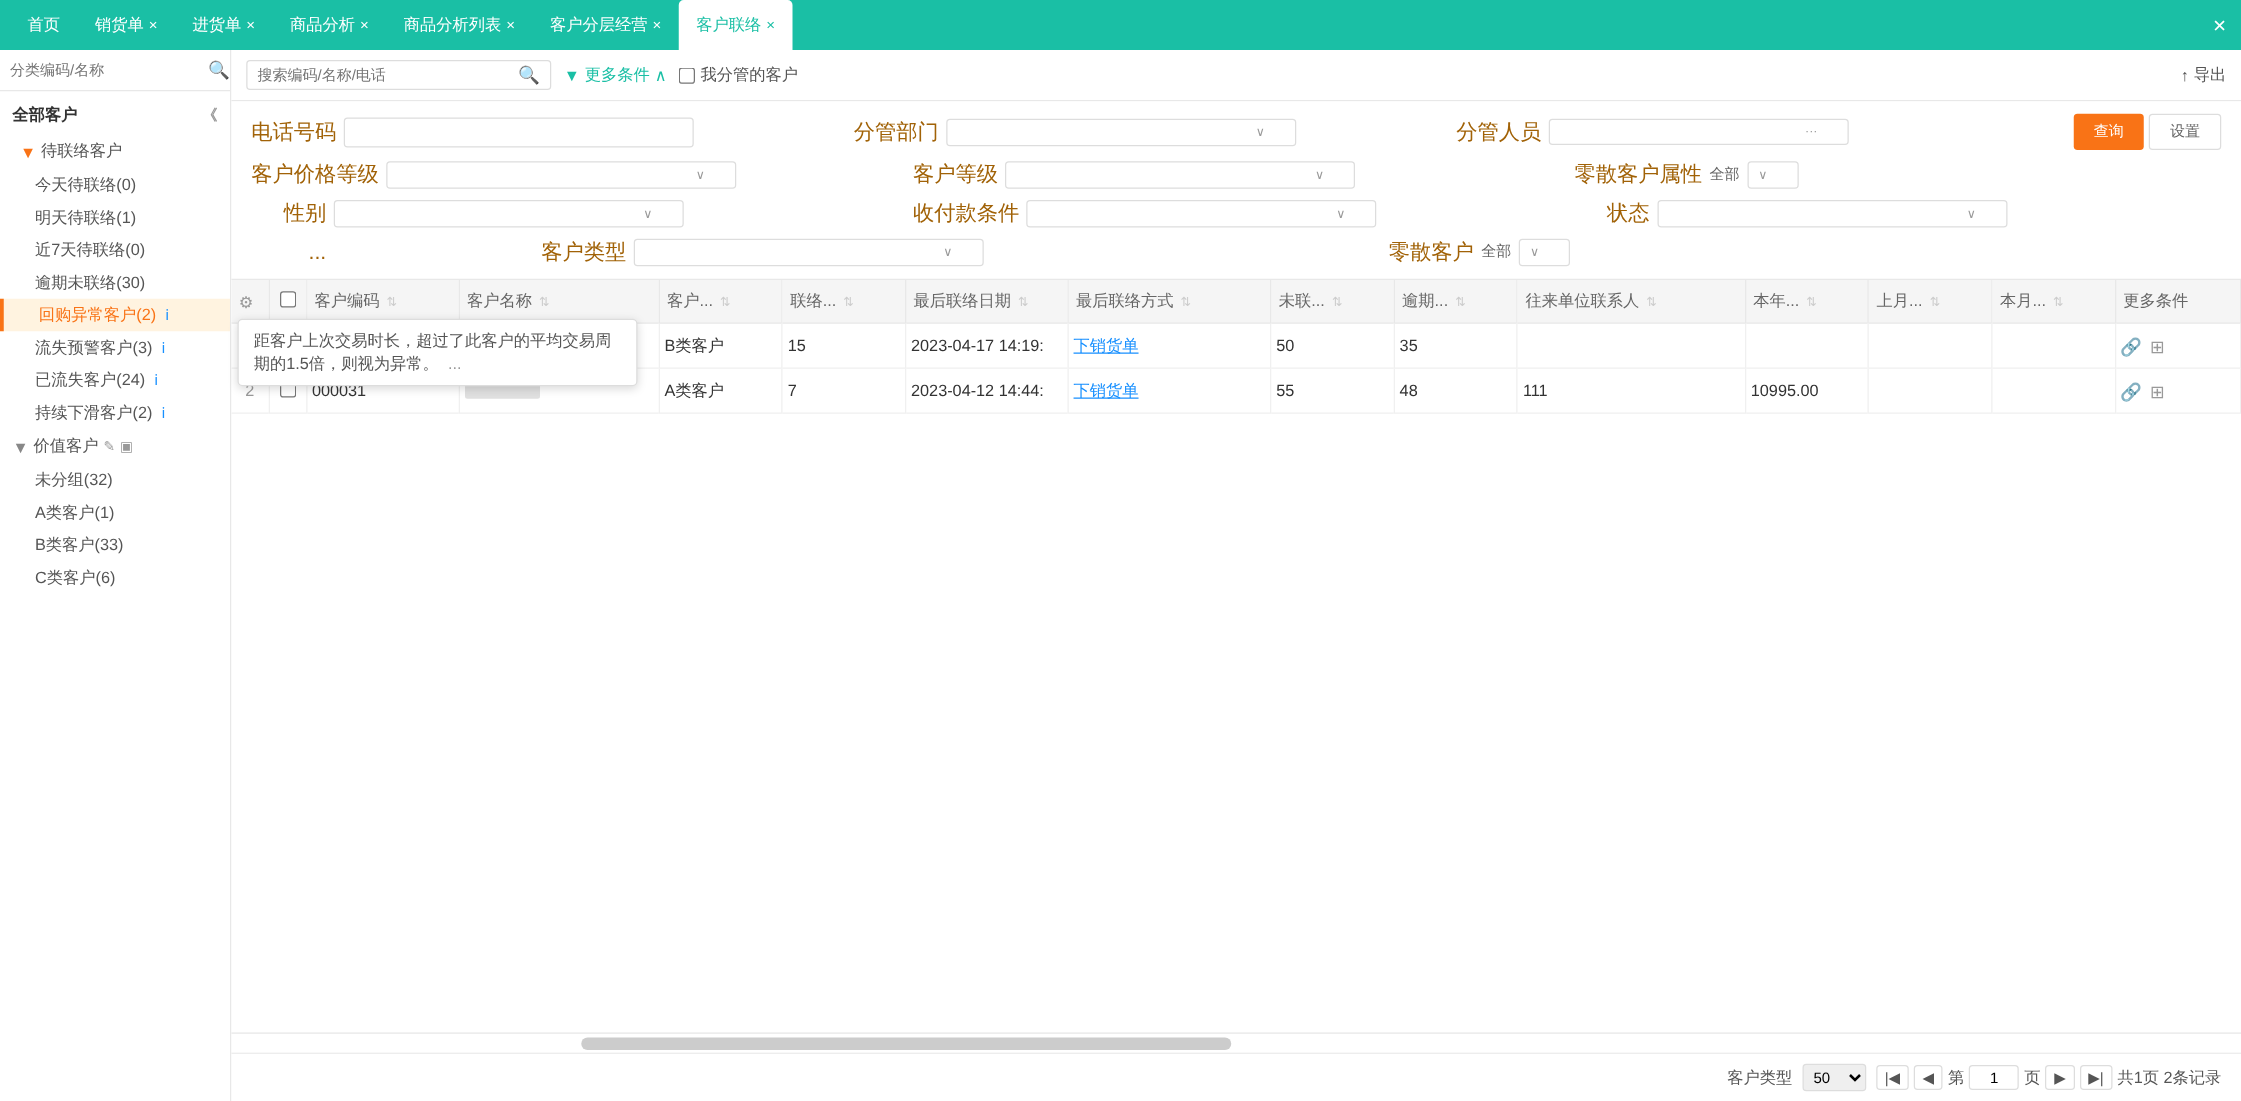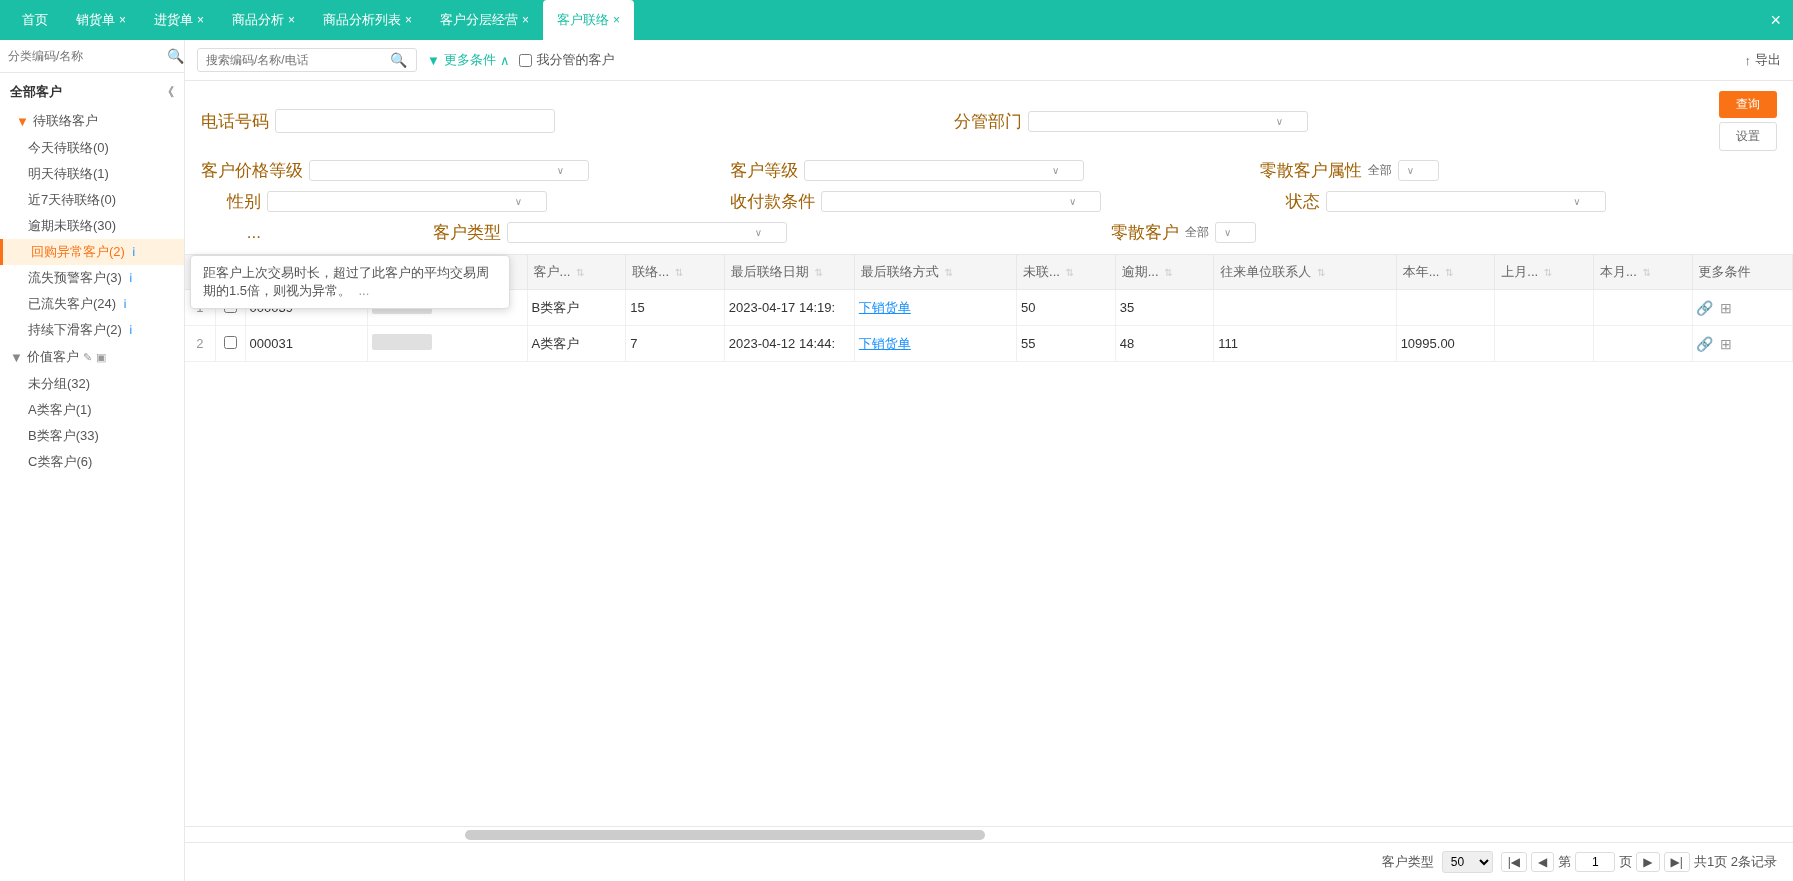--- a/index.html
+++ b/index.html
@@ -156,21 +156,21 @@
       align-items: center;
       gap: 10px;
     }
     .search-input-wrap {
       display: flex;
       align-items: center;
       border: 1px solid #ddd;
       border-radius: 3px;
       padding: 3px 8px;
       background: white;
-      width: 220px;
+      width: 244px;
     }
     .search-input-wrap input { border: none; outline: none; flex: 1; font-size: 12px; color: #999; }
     .search-input-wrap .icon { color: #999; font-size: 14px; }
 
     .more-conditions {
       display: flex;
       align-items: center;
       gap: 4px;
       color: #1abfa5;
       cursor: pointer;
@@ -241,21 +241,21 @@
       border: 1px solid #ddd;
       border-radius: 3px;
       padding: 4px 8px;
       font-size: 12px;
       color: #333;
       outline: none;
     }
 
     .action-buttons {
       display: flex;
-      flex-direction: column;
+      flex-direction: row;
       gap: 4px;
       margin-left: 12px;
     }
     .btn-query {
       background: #f97316;
       color: white;
       border: none;
       border-radius: 3px;
       padding: 5px 16px;
       font-size: 12px;
@@ -521,20 +521,27 @@
       <div class="filter-row">
         <div class="filter-field">
           <span class="filter-label">电话号码</span>
           <input class="filter-input" type="text" style="max-width: 280px;">
         </div>
         <div class="filter-field">
           <span class="filter-label">分管部门</span>
           <div class="filter-select" style="max-width:280px;">
             <span></span>
             <span class="chevron">∨</span>
+          </div>
+        </div>
+        <div class="filter-field">
+          <span class="filter-label">分管人员</span>
+          <div class="filter-select" style="max-width:240px;">
+            <span></span>
+            <span class="chevron">···</span>
           </div>
         </div>
         <div class="action-buttons">
           <button class="btn-query">查询</button>
           <button class="btn-settings">设置</button>
         </div>
       </div>
 
       <div class="filter-row">
         <div class="filter-field">

